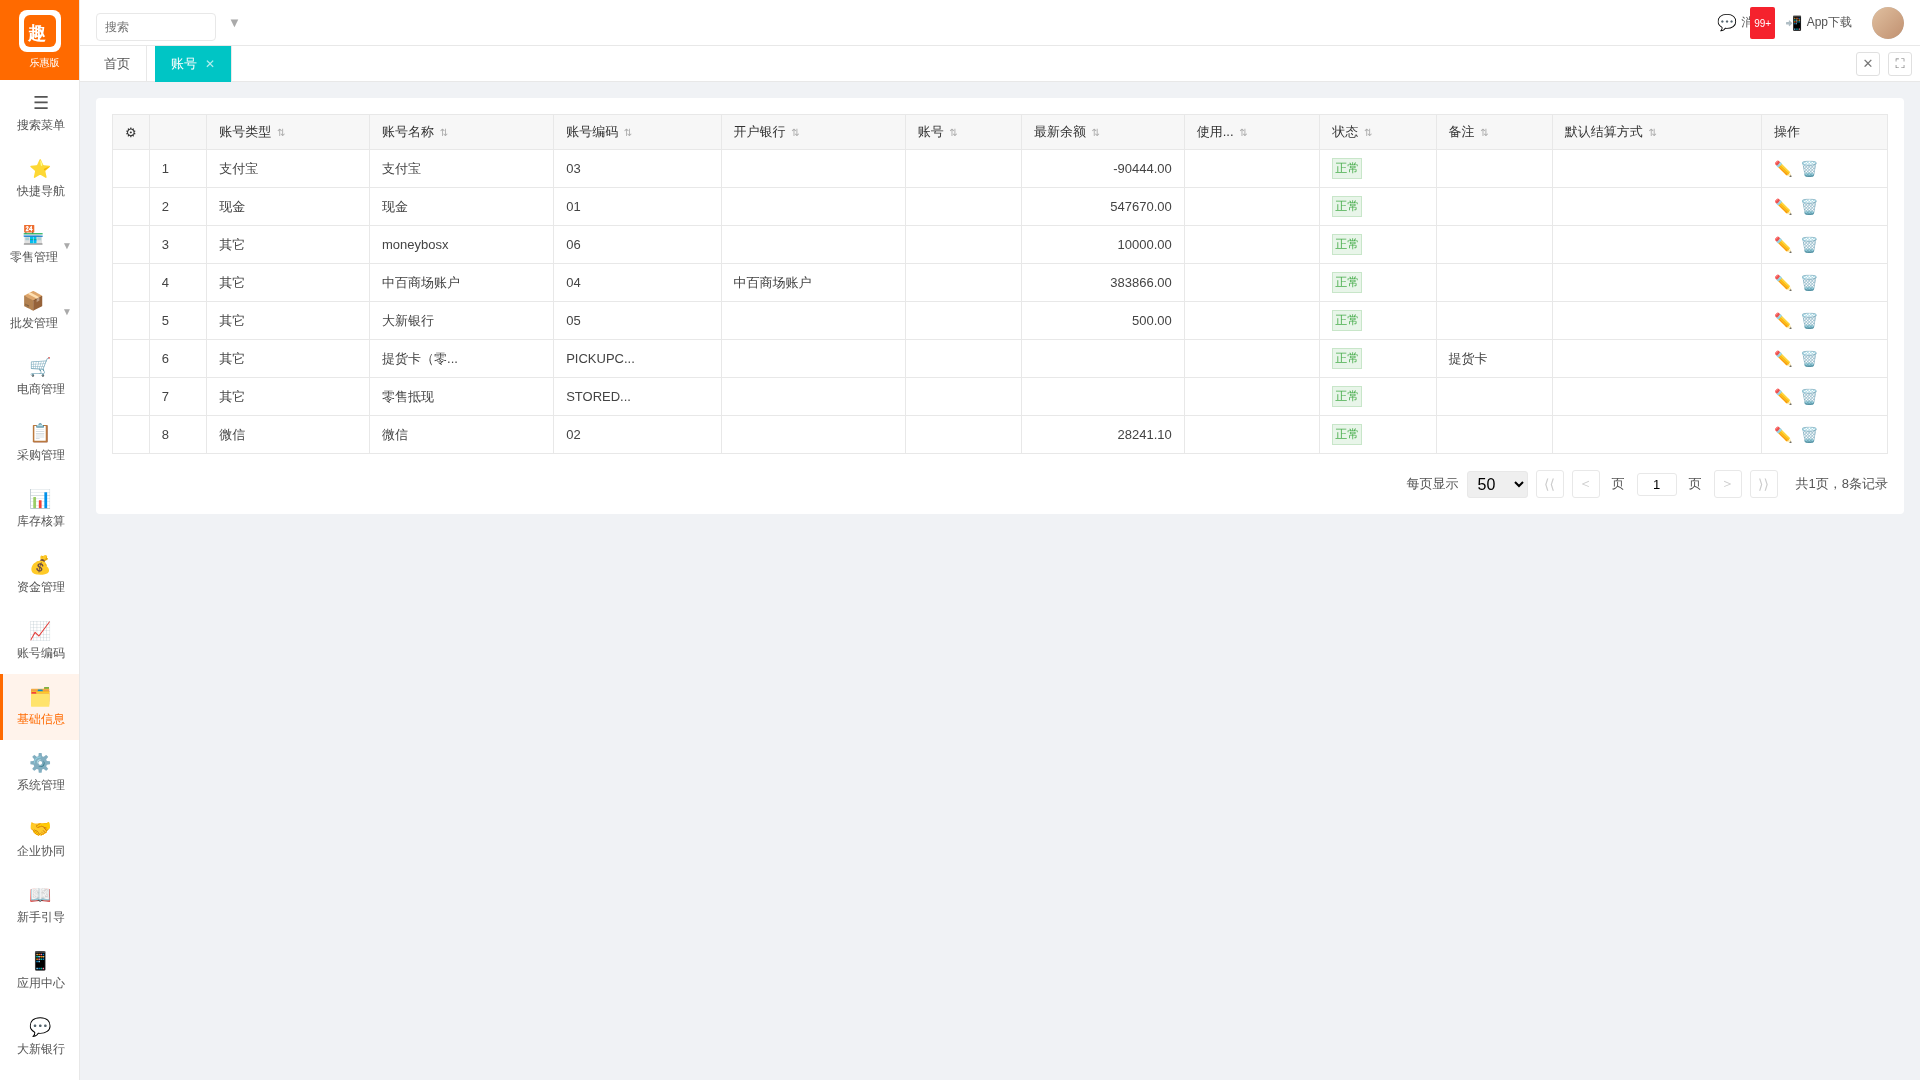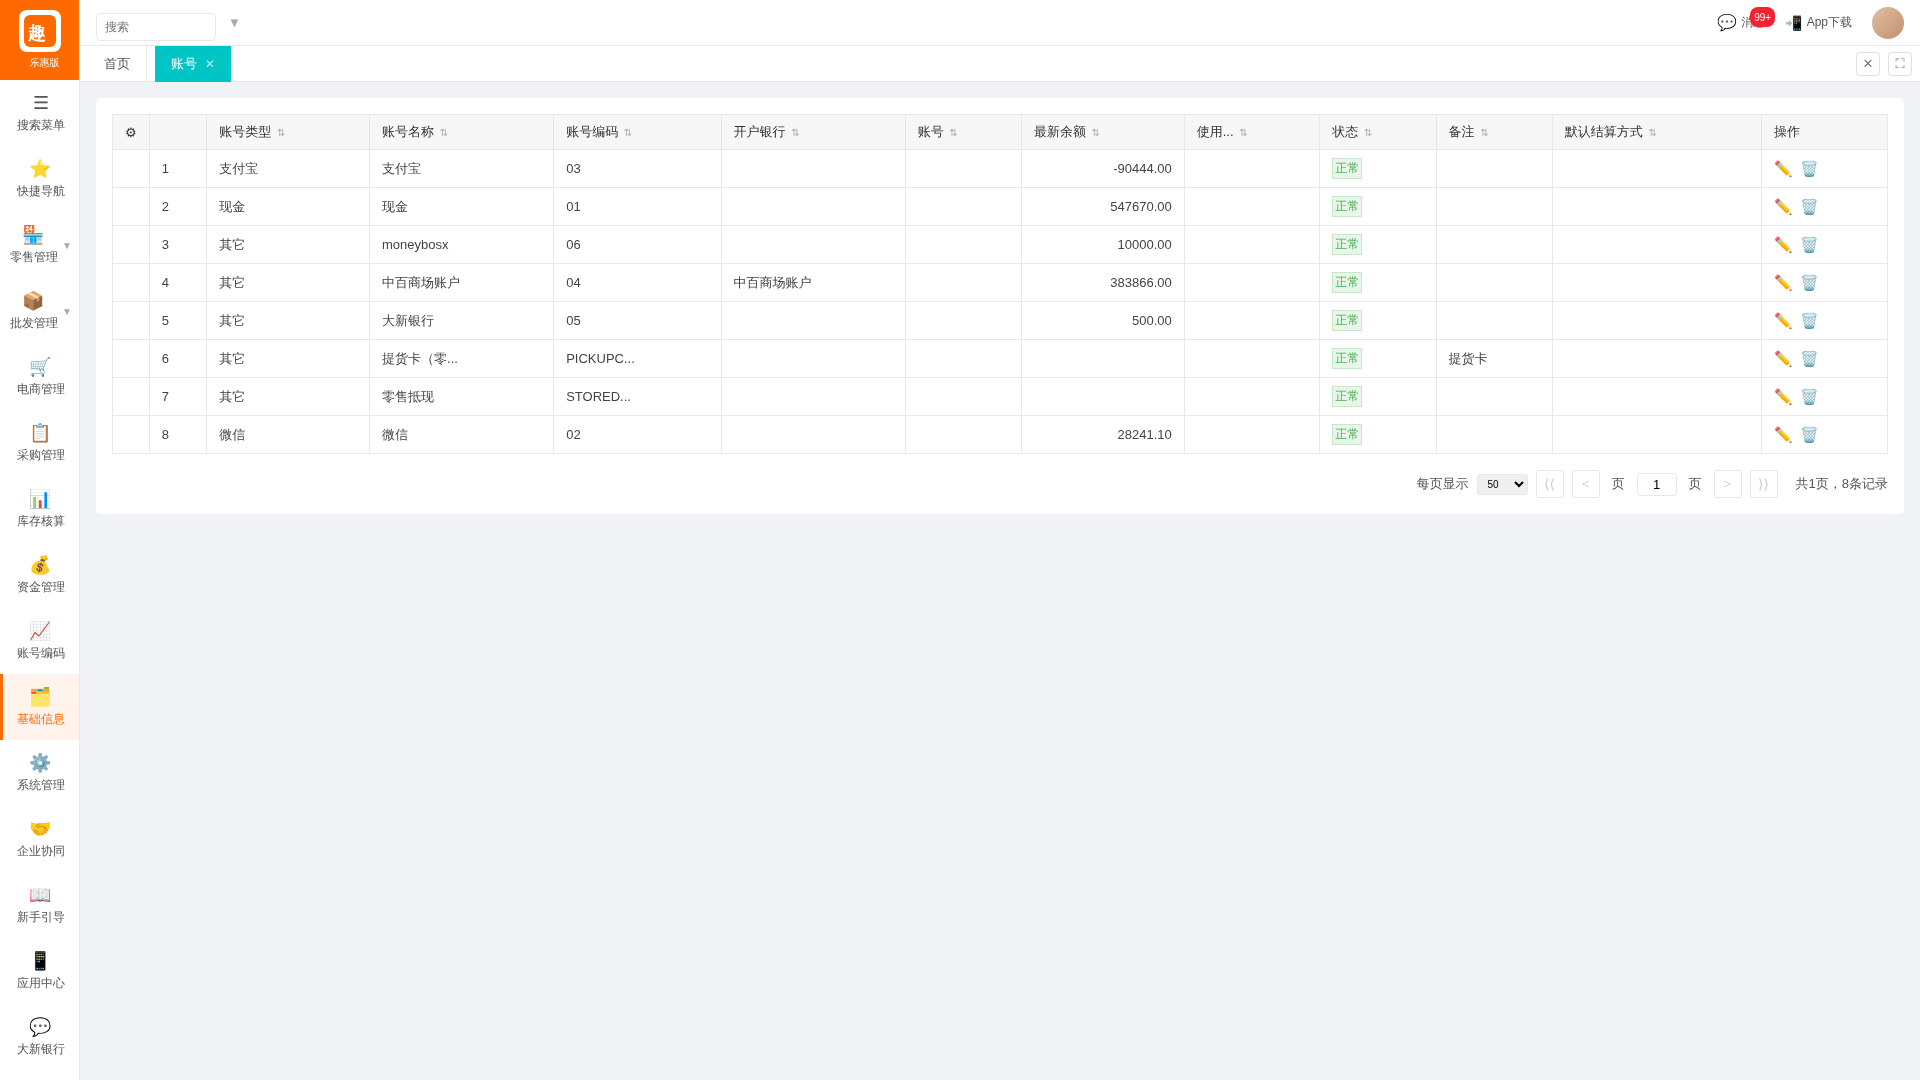--- a/index.html
+++ b/index.html
@@ -111,25 +111,25 @@
       align-items: center;
       gap: 4px;
       font-size: 12px;
       color: #555;
       cursor: pointer;
       position: relative;
     }
     .badge {
       background: #f5222d;
       color: #fff;
-      border-radius: 8px;
+      border-radius: 2px;
       font-size: 10px;
       padding: 0 4px;
       min-width: 16px;
-      height: 20px;
+      height: 32px;
       display: flex;
       align-items: center;
       justify-content: center;
       position: absolute;
       top: -6px;
       right: -10px;
     }
     .app-down {
       display: flex;
       align-items: center;
@@ -334,21 +334,21 @@
       margin-top: 16px;
       gap: 8px;
       font-size: 13px;
       color: #555;
     }
     .pagination-label { color: #555; }
     .pagination-select {
       border: 1px solid #e8e8e8;
       border-radius: 3px;
       padding: 3px 6px;
-      font-size: 10px;
+      font-size: 16px;
       cursor: pointer;
     }
     .page-btn {
       width: 28px;
       height: 28px;
       border: 1px solid #e8e8e8;
       border-radius: 3px;
       background: #fff;
       cursor: pointer;
       display: flex;

